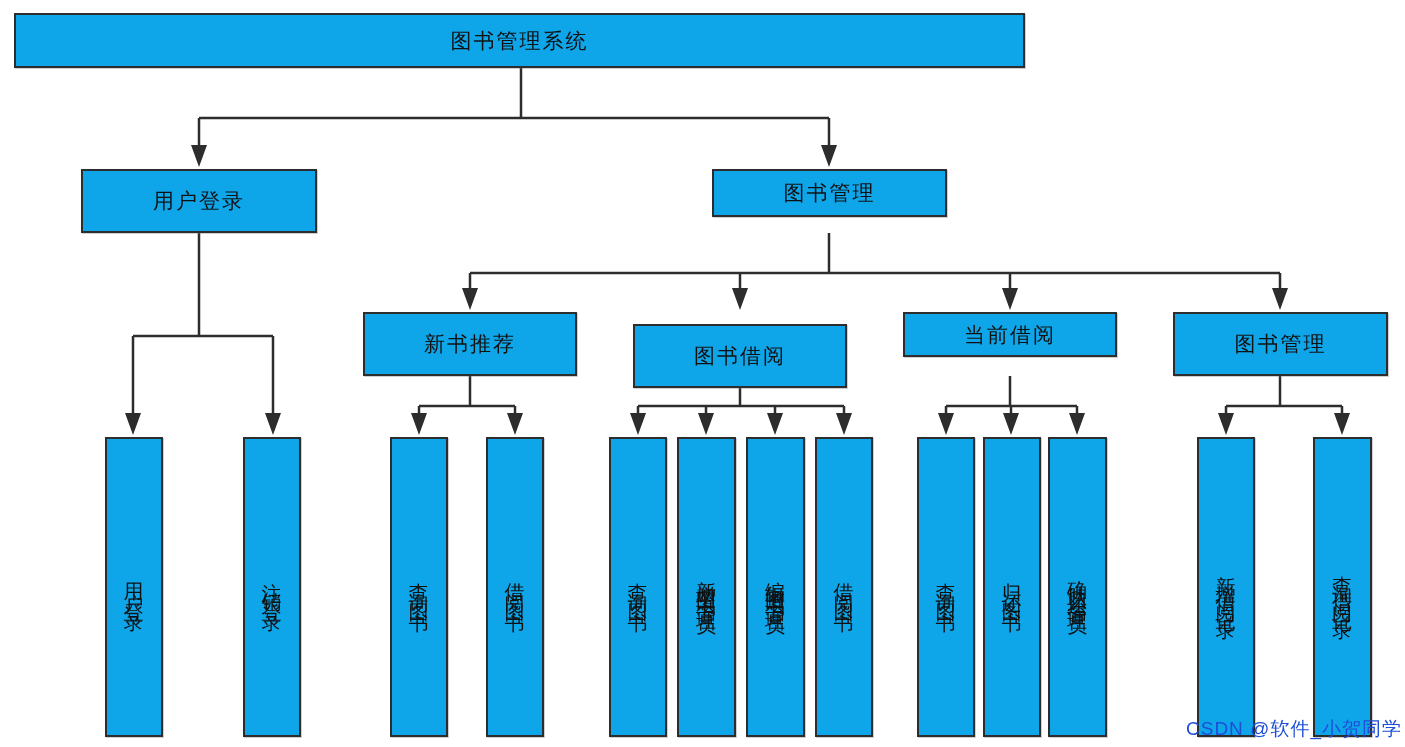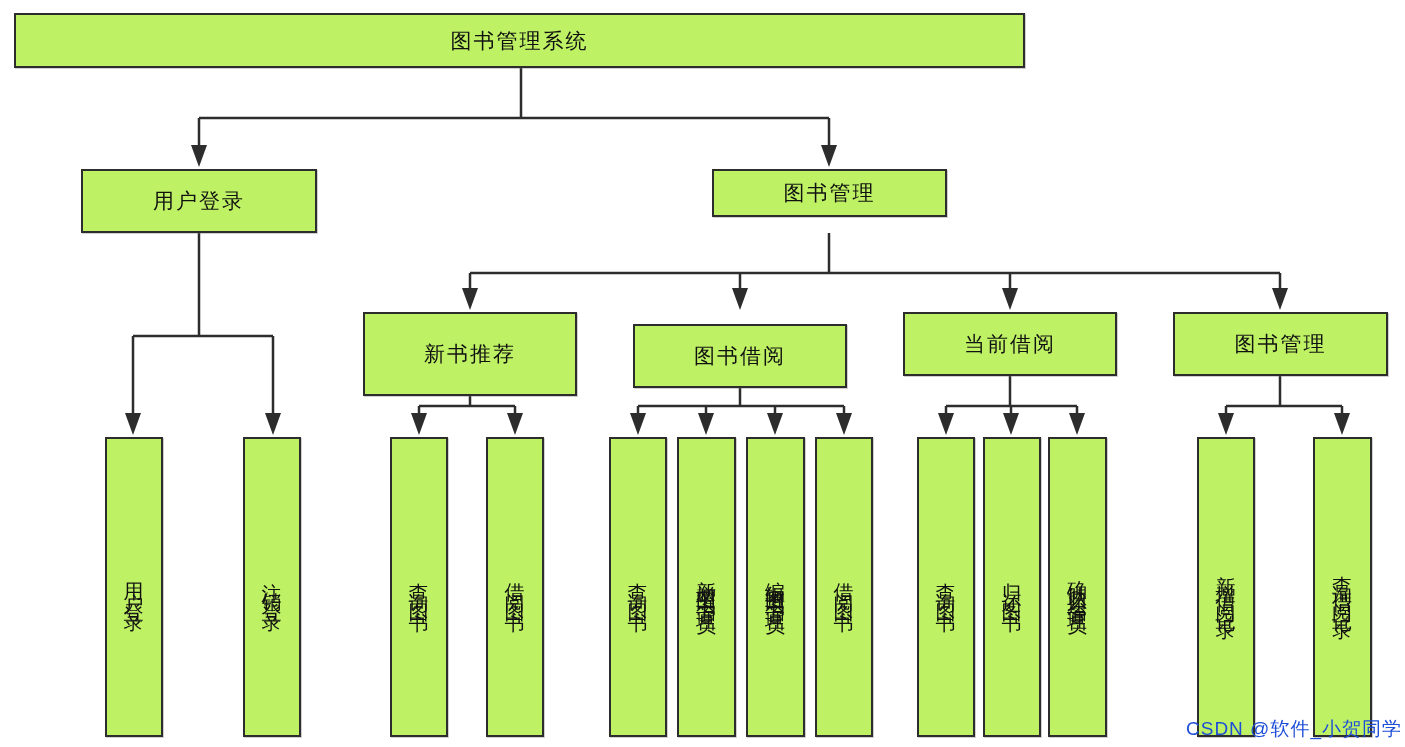--- a/index.html
+++ b/index.html
@@ -13,21 +13,21 @@
   }
   .connectors {
     position: absolute;
     left: 0; top: 0;
     width: 1405px; height: 747px;
     pointer-events: none;
   }
   .node {
     position: absolute;
     box-sizing: border-box;
-    background: #bef264;
+    background: #0ea5e9;
     border: 2.5px solid #2d2d2d;
     box-shadow: 1px 1px 0 rgba(120,120,120,0.35);
     display: flex;
     align-items: center;
     justify-content: center;
     color: #111111;
     z-index: 2;
   }
   .node.h span {
     font-size: 21px;
@@ -87,27 +87,27 @@
     <span>图书管理系统</span>
   </div>
 
   <div class="node h" style="left:81px; top:169px; width:236px; height:64px">
     <span>用户登录</span>
   </div>
   <div class="node h" style="left:712px; top:169px; width:235px; height:48px">
     <span>图书管理</span>
   </div>
 
-  <div class="node h" style="left:363px; top:312px; width:214px; height:84px">
+  <div class="node h" style="left:363px; top:312px; width:214px; height:64px">
     <span>新书推荐</span>
   </div>
   <div class="node h" style="left:633px; top:324px; width:214px; height:64px">
     <span>图书借阅</span>
   </div>
-  <div class="node h" style="left:903px; top:312px; width:214px; height:64px">
+  <div class="node h" style="left:903px; top:312px; width:214px; height:45px">
     <span>当前借阅</span>
   </div>
   <div class="node h" style="left:1173px; top:312px; width:215px; height:64px">
     <span>图书管理</span>
   </div>
 
   <div class="node leaf" style="left:105px; top:437px; width:58px; height:300px">
     <span>用户登录</span>
   </div>
   <div class="node leaf" style="left:243px; top:437px; width:58px; height:300px">

